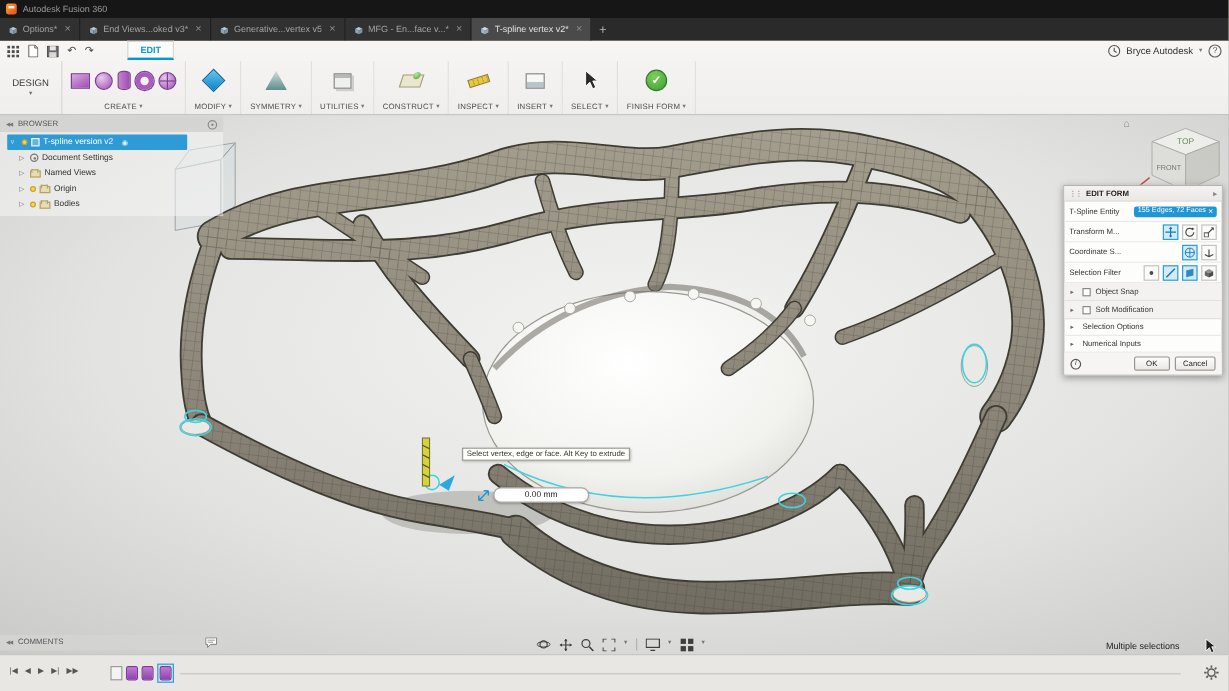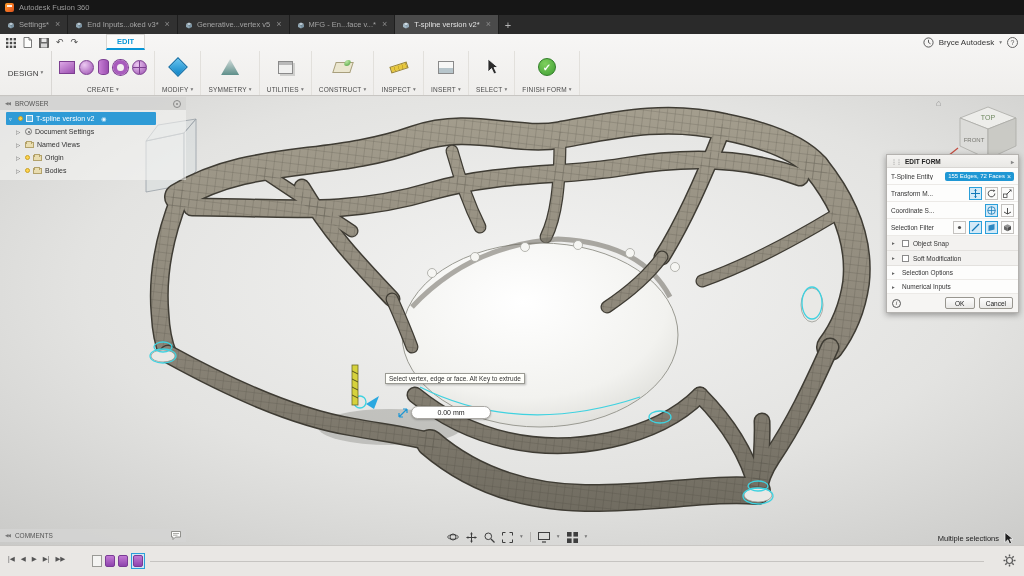--- a/index.html
+++ b/index.html
@@ -35,21 +35,21 @@
   .form-tab { position:absolute; left:106px; top:0; height:16px; display:flex; align-items:center;
               padding:0 10px; font-size:7.5px; font-weight:bold; color:#0696d7;
               background:#fbfbfa; border:1px solid #d8d6d3; border-bottom:2px solid #0696d7; }
   .account { position:absolute; right:6px; top:2px; height:13px; display:flex; align-items:center; gap:5px;
              font-size:8px; color:#333; }
   .help-circle { width:11px; height:11px; border:1px solid #666; border-radius:50%;
                  display:flex; align-items:center; justify-content:center; font-size:7px; color:#555; }
   .caret { font-size:5.5px; color:#777; line-height:1; }
 
   .groups { position:absolute; left:0; top:17px; right:0; bottom:0; display:flex; align-items:stretch; }
-  .workspace { width:52px; display:flex; flex-direction:row; align-items:center; justify-content:center;
+  .workspace { width:52px; display:flex; flex-direction:column; align-items:center; justify-content:center;
                gap:2px; font-size:8px; color:#3c3c3c; border-right:1px solid #d9d7d4; }
   .group { display:flex; flex-direction:column; align-items:center; justify-content:space-between;
            padding:3px 7px 2px; border-right:1px solid #e2e0dc; }
   .gicons { display:flex; align-items:center; gap:4px; height:26px; }
   .glabel { display:flex; align-items:center; gap:2px; font-size:6.5px; color:#4a4a4a; letter-spacing:.2px; white-space:nowrap; }
 
   
   .i-box { width:16px; height:13px; background:linear-gradient(150deg,#dda7e6,#9b4fb0); border:1px solid #7d3f91; }
   .i-sphere { width:15px; height:15px; border-radius:50%; border:1px solid #7d3f91;
               background:radial-gradient(circle at 35% 30%,#ecc9f2,#9b4fb0); }
@@ -140,21 +140,21 @@
   .dim-wrap { position:absolute; left:398px; top:406px; z-index:20; display:flex; align-items:center; gap:3px; }
   .dim-pill { width:80px; height:13px; background:#fff; border:1px solid #a9a7a3; border-radius:7px;
               display:flex; align-items:center; justify-content:center; font-size:7px; color:#222;
               box-shadow:0 1px 2px rgba(0,0,0,.25); }
 
   
   .navbar { position:absolute; left:447px; top:530px; height:14px; display:flex; align-items:center; gap:7px;
             z-index:25; color:#3e3e3e; }
   .nav-sep { width:1px; height:10px; background:#b5b3b0; }
   .comments { position:absolute; left:0; top:529px; width:186px; z-index:26; }
-  .status { position:absolute; right:10px; top:532px; z-index:25; display:flex; align-items:center; gap:4px;
+  .status { position:absolute; right:10px; top:532px; z-index:25; display:flex; align-items:center; gap:20px;
             font-size:7.5px; color:#222; }
 
   .bottombar { position:absolute; left:0; top:545px; width:1024px; height:31px; background:#e9e7e4;
                border-top:1px solid #c9c7c4; z-index:40; }
   .tl-controls { position:absolute; left:8px; top:9px; display:flex; align-items:center; gap:6px;
                  font-size:6.5px; color:#555; }
   .tl-feats { position:absolute; left:92px; top:7px; display:flex; align-items:center; gap:3px; }
   .tl-doc { width:10px; height:12px; background:#f4f4f2; border:1px solid #9a9a96; }
   .tl-feat { width:10px; height:12px; border-radius:2px; background:linear-gradient(#c27ad4,#8e44ad); border:1px solid #7a3b96; }
   .tl-sel { padding:1px; border:1px solid #2b9fd9; background:#cfe7f5; display:flex; }
@@ -329,30 +329,30 @@
     <span class="titlebar-text">Autodesk Fusion 360</span>
   </div>
 
   <div class="tabbar">
     <div class="tab">
       <svg class="tab-cube" width="8" height="8" viewBox="0 0 8 8">
           <polygon points="1,3 4,1.5 7,3 4,4.5" fill="#b8c8d2"></polygon>
           <polygon points="1,3 4,4.5 4,7.5 1,6" fill="#8fa6b4"></polygon>
           <polygon points="7,3 4,4.5 4,7.5 7,6" fill="#7b93a2"></polygon>
         </svg>
-      <span class="tab-label">Settings*</span>
+      <span class="tab-label">Options*</span>
       <span class="tab-close">×</span>
     </div>
     <div class="tab">
       <svg class="tab-cube" width="8" height="8" viewBox="0 0 8 8">
           <polygon points="1,3 4,1.5 7,3 4,4.5" fill="#b8c8d2"></polygon>
           <polygon points="1,3 4,4.5 4,7.5 1,6" fill="#8fa6b4"></polygon>
           <polygon points="7,3 4,4.5 4,7.5 7,6" fill="#7b93a2"></polygon>
         </svg>
-      <span class="tab-label">End Inputs...oked v3*</span>
+      <span class="tab-label">End Views...oked v3*</span>
       <span class="tab-close">×</span>
     </div>
     <div class="tab">
       <svg class="tab-cube" width="8" height="8" viewBox="0 0 8 8">
           <polygon points="1,3 4,1.5 7,3 4,4.5" fill="#b8c8d2"></polygon>
           <polygon points="1,3 4,4.5 4,7.5 1,6" fill="#8fa6b4"></polygon>
           <polygon points="7,3 4,4.5 4,7.5 7,6" fill="#7b93a2"></polygon>
         </svg>
       <span class="tab-label">Generative...vertex v5</span>
       <span class="tab-close">×</span>
@@ -365,21 +365,21 @@
         </svg>
       <span class="tab-label">MFG - En...face v...*</span>
       <span class="tab-close">×</span>
     </div>
     <div class="tab active">
       <svg class="tab-cube" width="8" height="8" viewBox="0 0 8 8">
           <polygon points="1,3 4,1.5 7,3 4,4.5" fill="#cfdde6"></polygon>
           <polygon points="1,3 4,4.5 4,7.5 1,6" fill="#a5bac6"></polygon>
           <polygon points="7,3 4,4.5 4,7.5 7,6" fill="#93a9b8"></polygon>
         </svg>
-      <span class="tab-label">T-spline version v2*</span>
+      <span class="tab-label">T-spline vertex v2*</span>
       <span class="tab-close">×</span>
     </div>
     <div class="tab-add">+</div>
   </div>
 
   <div class="ribbon">
     <div class="qat">
       <svg class="icon" width="10" height="10" viewBox="0 0 10 10">
           <g fill="#4c4c4c">
             <rect x="0" y="0" width="2.4" height="2.4"></rect>

